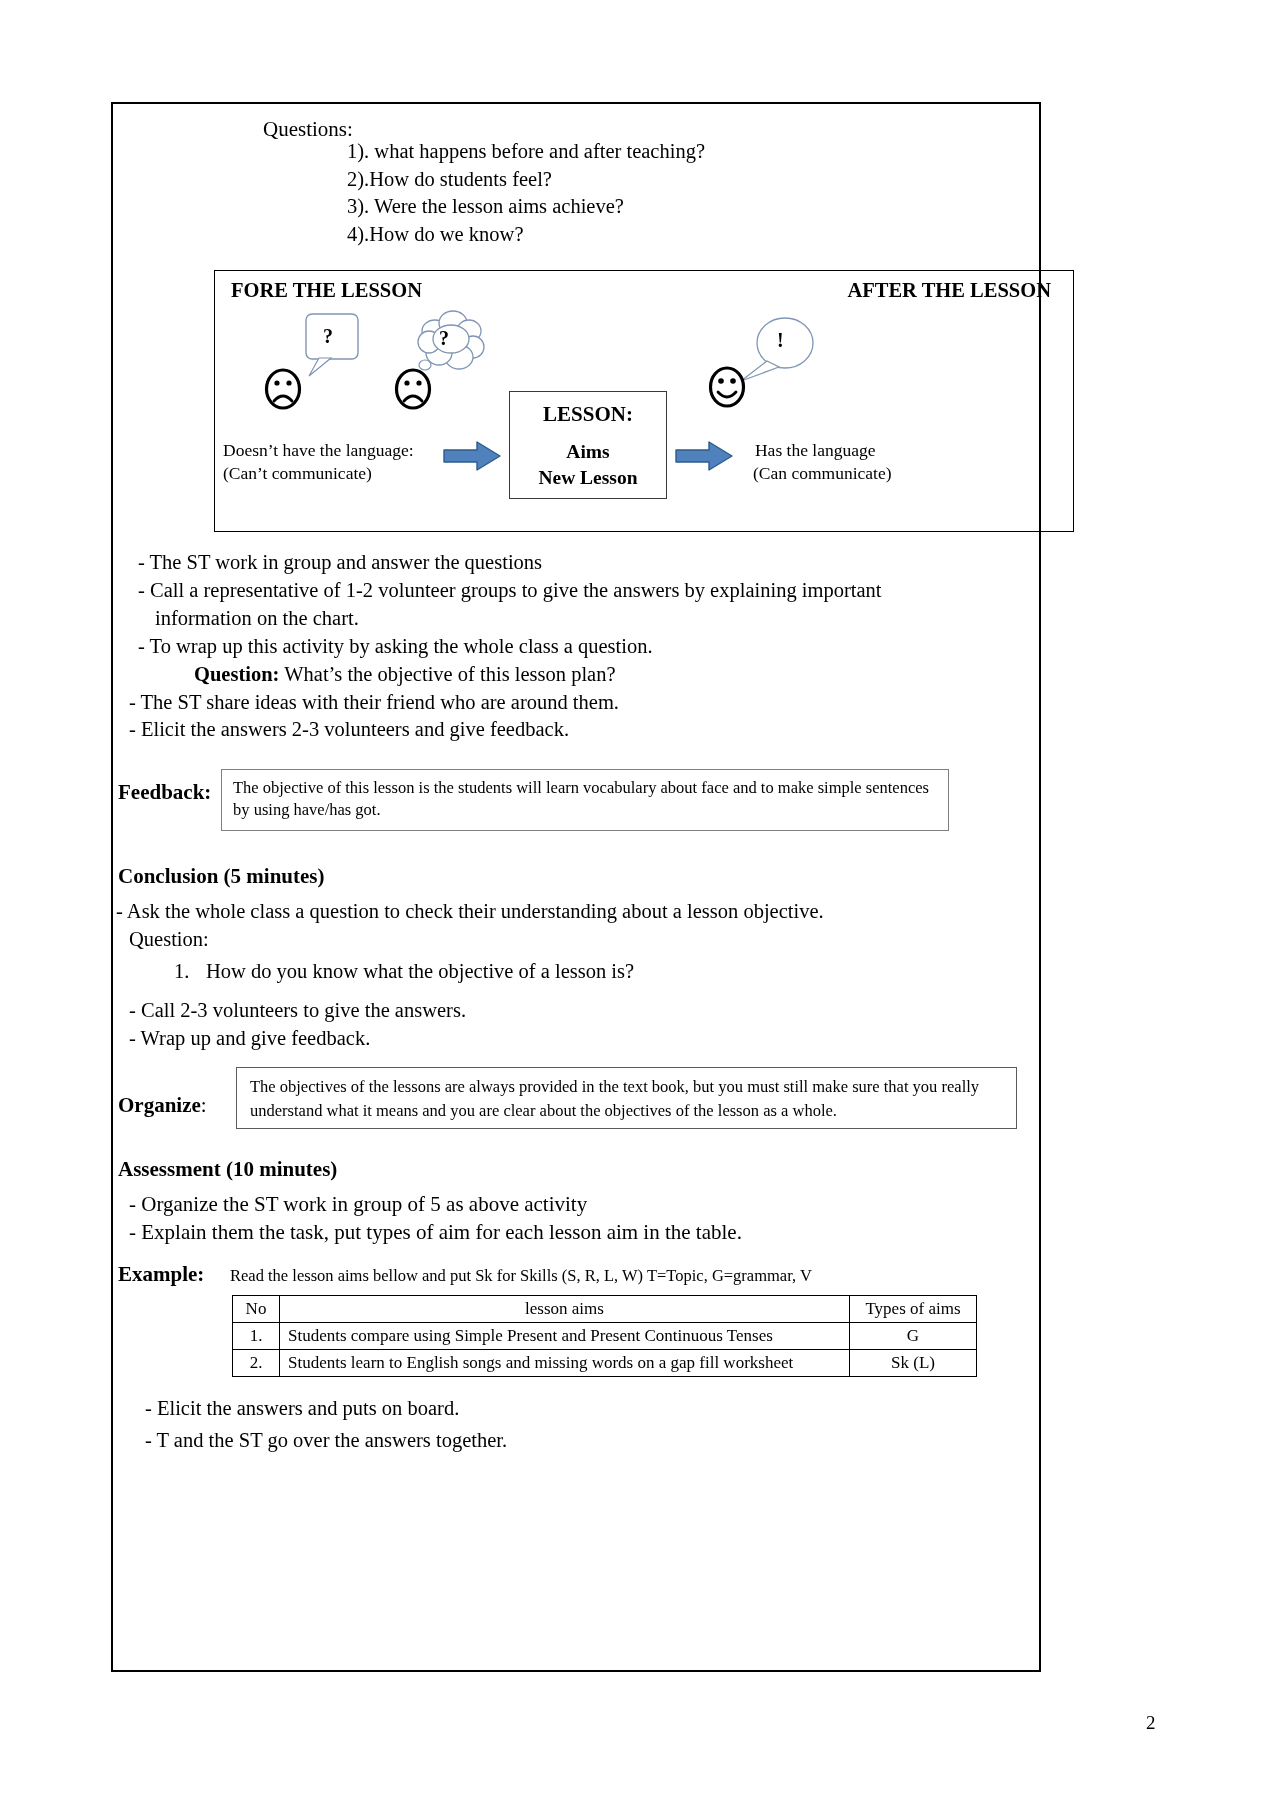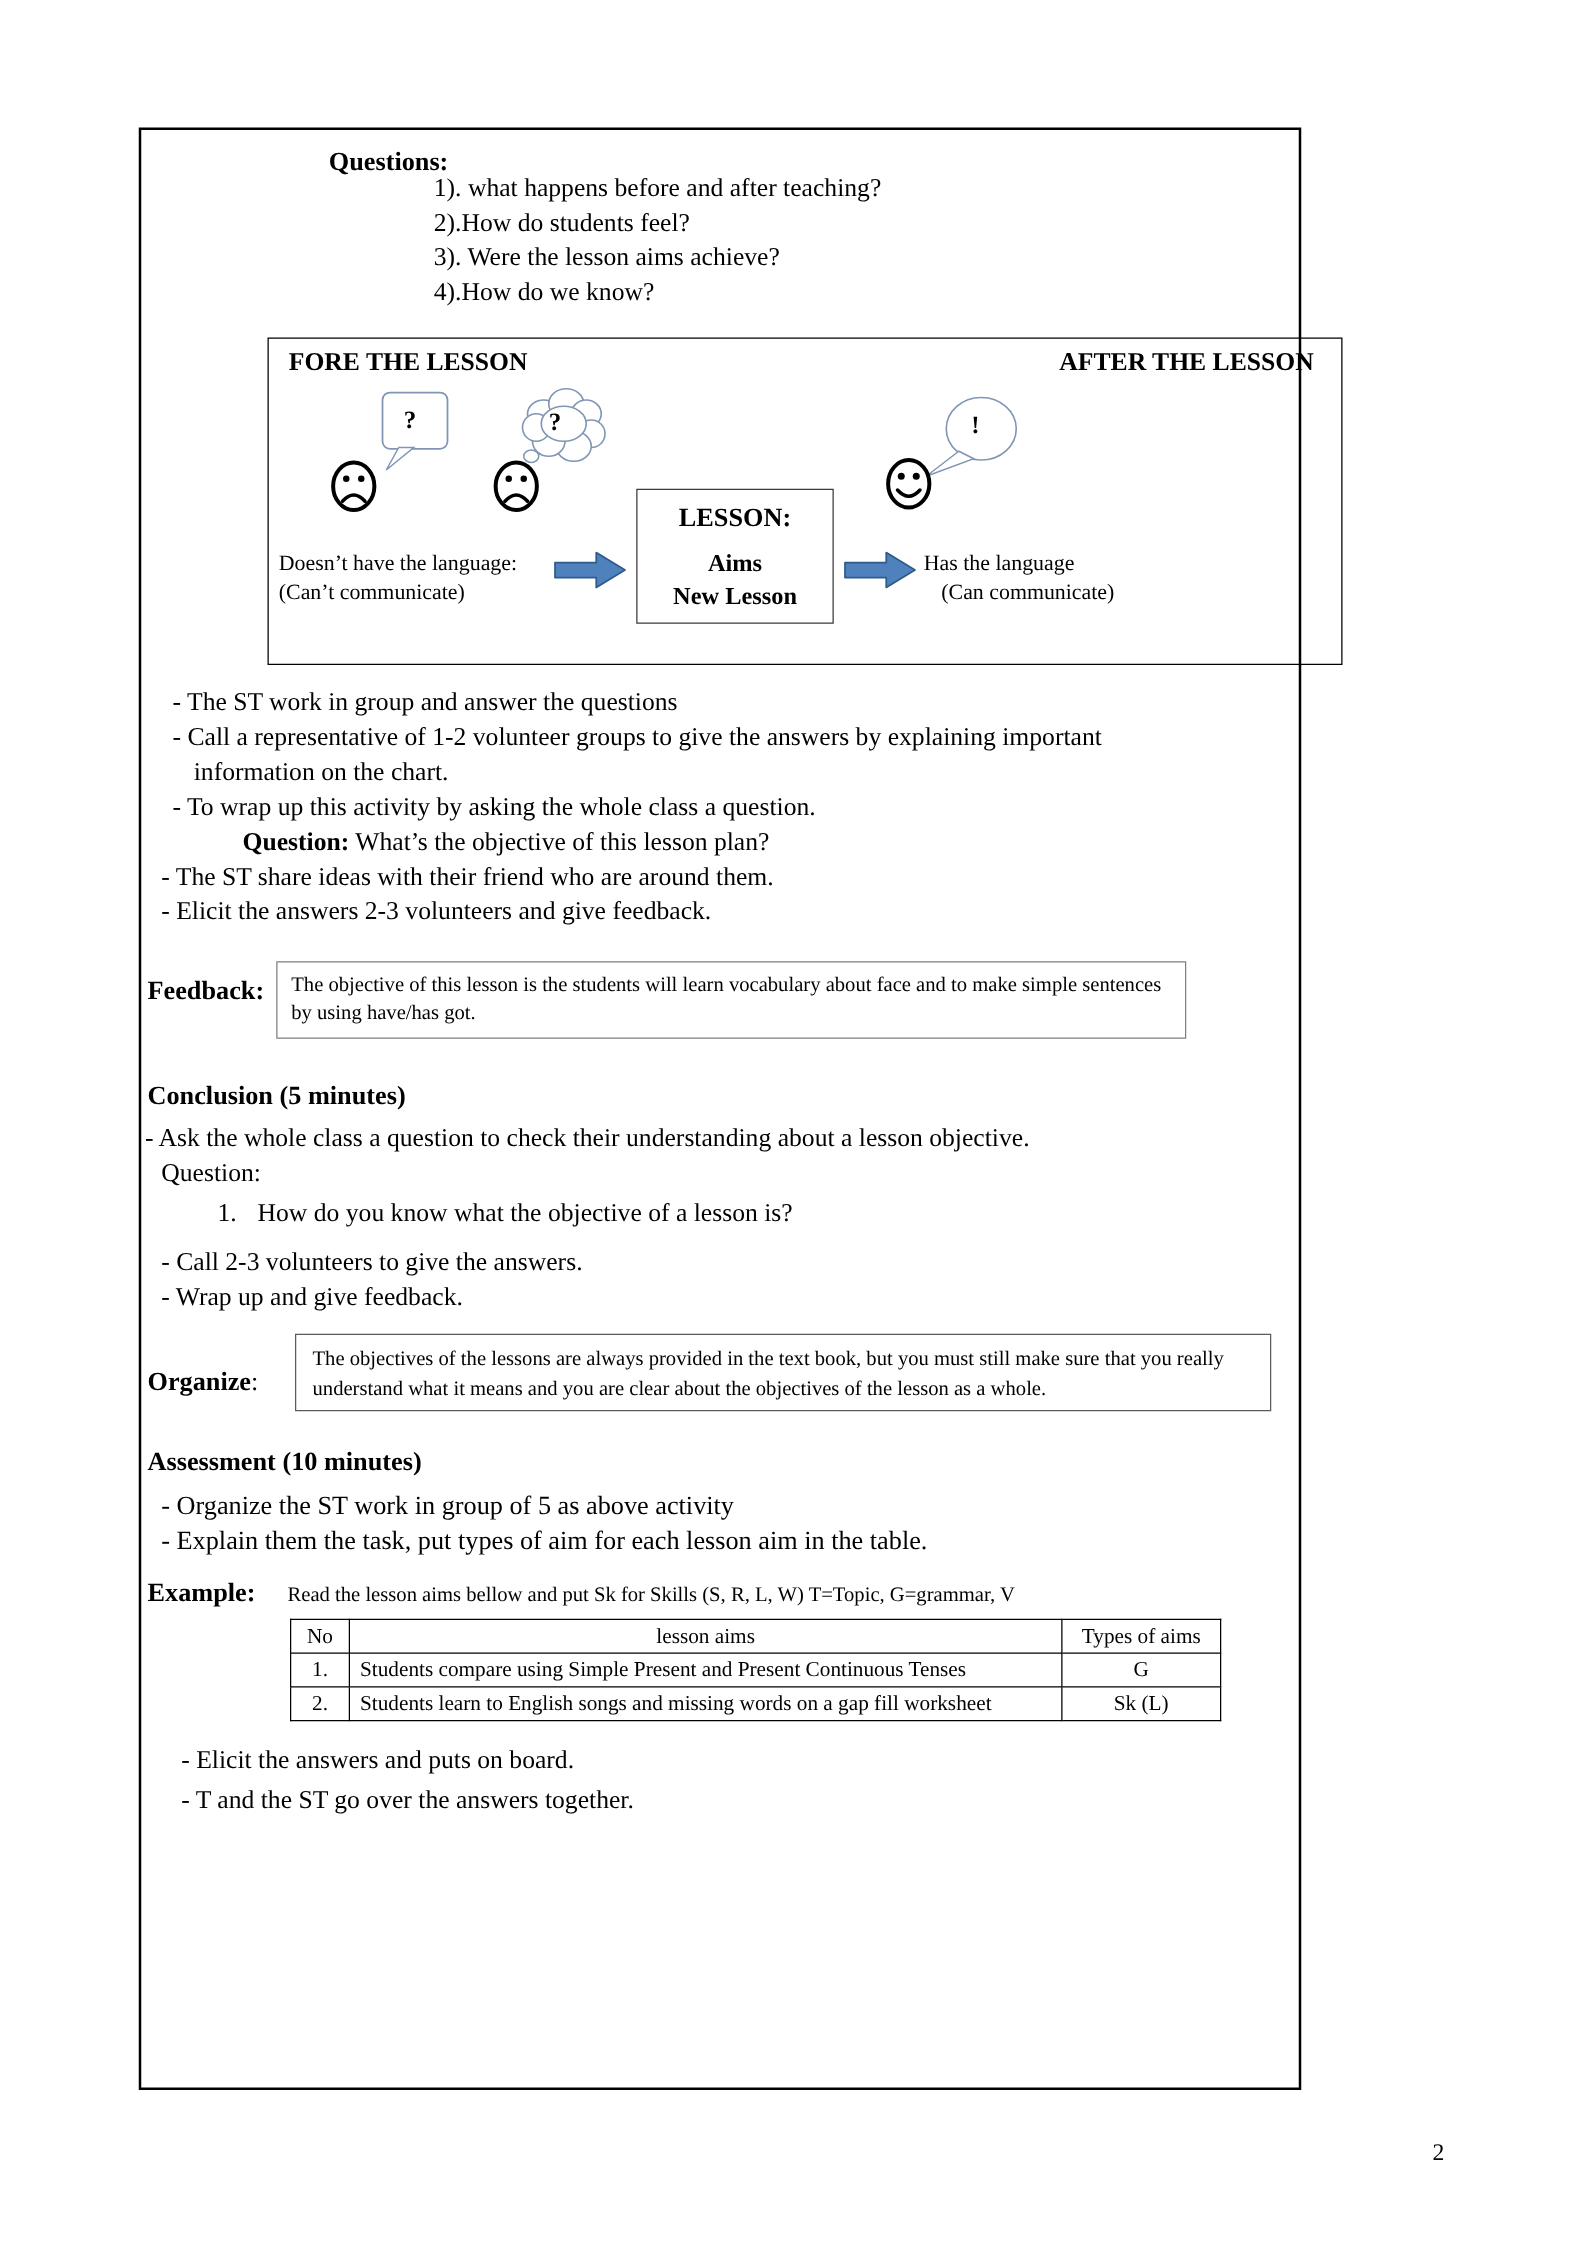--- a/index.html
+++ b/index.html
@@ -31,21 +31,21 @@
     width: 930px;
     height: 1570px;
     border: 2px solid #000;
     box-sizing: border-box;
   }
   .b { font-weight: bold; }
 
   .questions-head {
     margin: 7px 0 0 75px;
     font-size: 21px;
-    font-weight: bold;
+    font-weight: normal;
   }
   .q-list {
     margin: 2px 0 0 117px;
   }
   .q-list div {
     font-size: 20.5px;
     line-height: 27.5px;
   }
 
   
@@ -135,20 +135,21 @@
     position: absolute;
     left: 8px; top: 168px;
     font-size: 17.5px;
     line-height: 23px;
   }
   .cap-right {
     position: absolute;
     left: 524px; top: 168px;
     font-size: 17.5px;
     line-height: 23px;
+    text-align: center;
   }
   .cap-right .cr2 { margin-left: 14px; }
 
   .arrow {
     position: absolute;
     width: 58px; height: 30px;
   }
   .arrow svg { display: block; }
   .arrow-1 { left: 228px; top: 170px; }
   .arrow-2 { left: 460px; top: 170px; }

